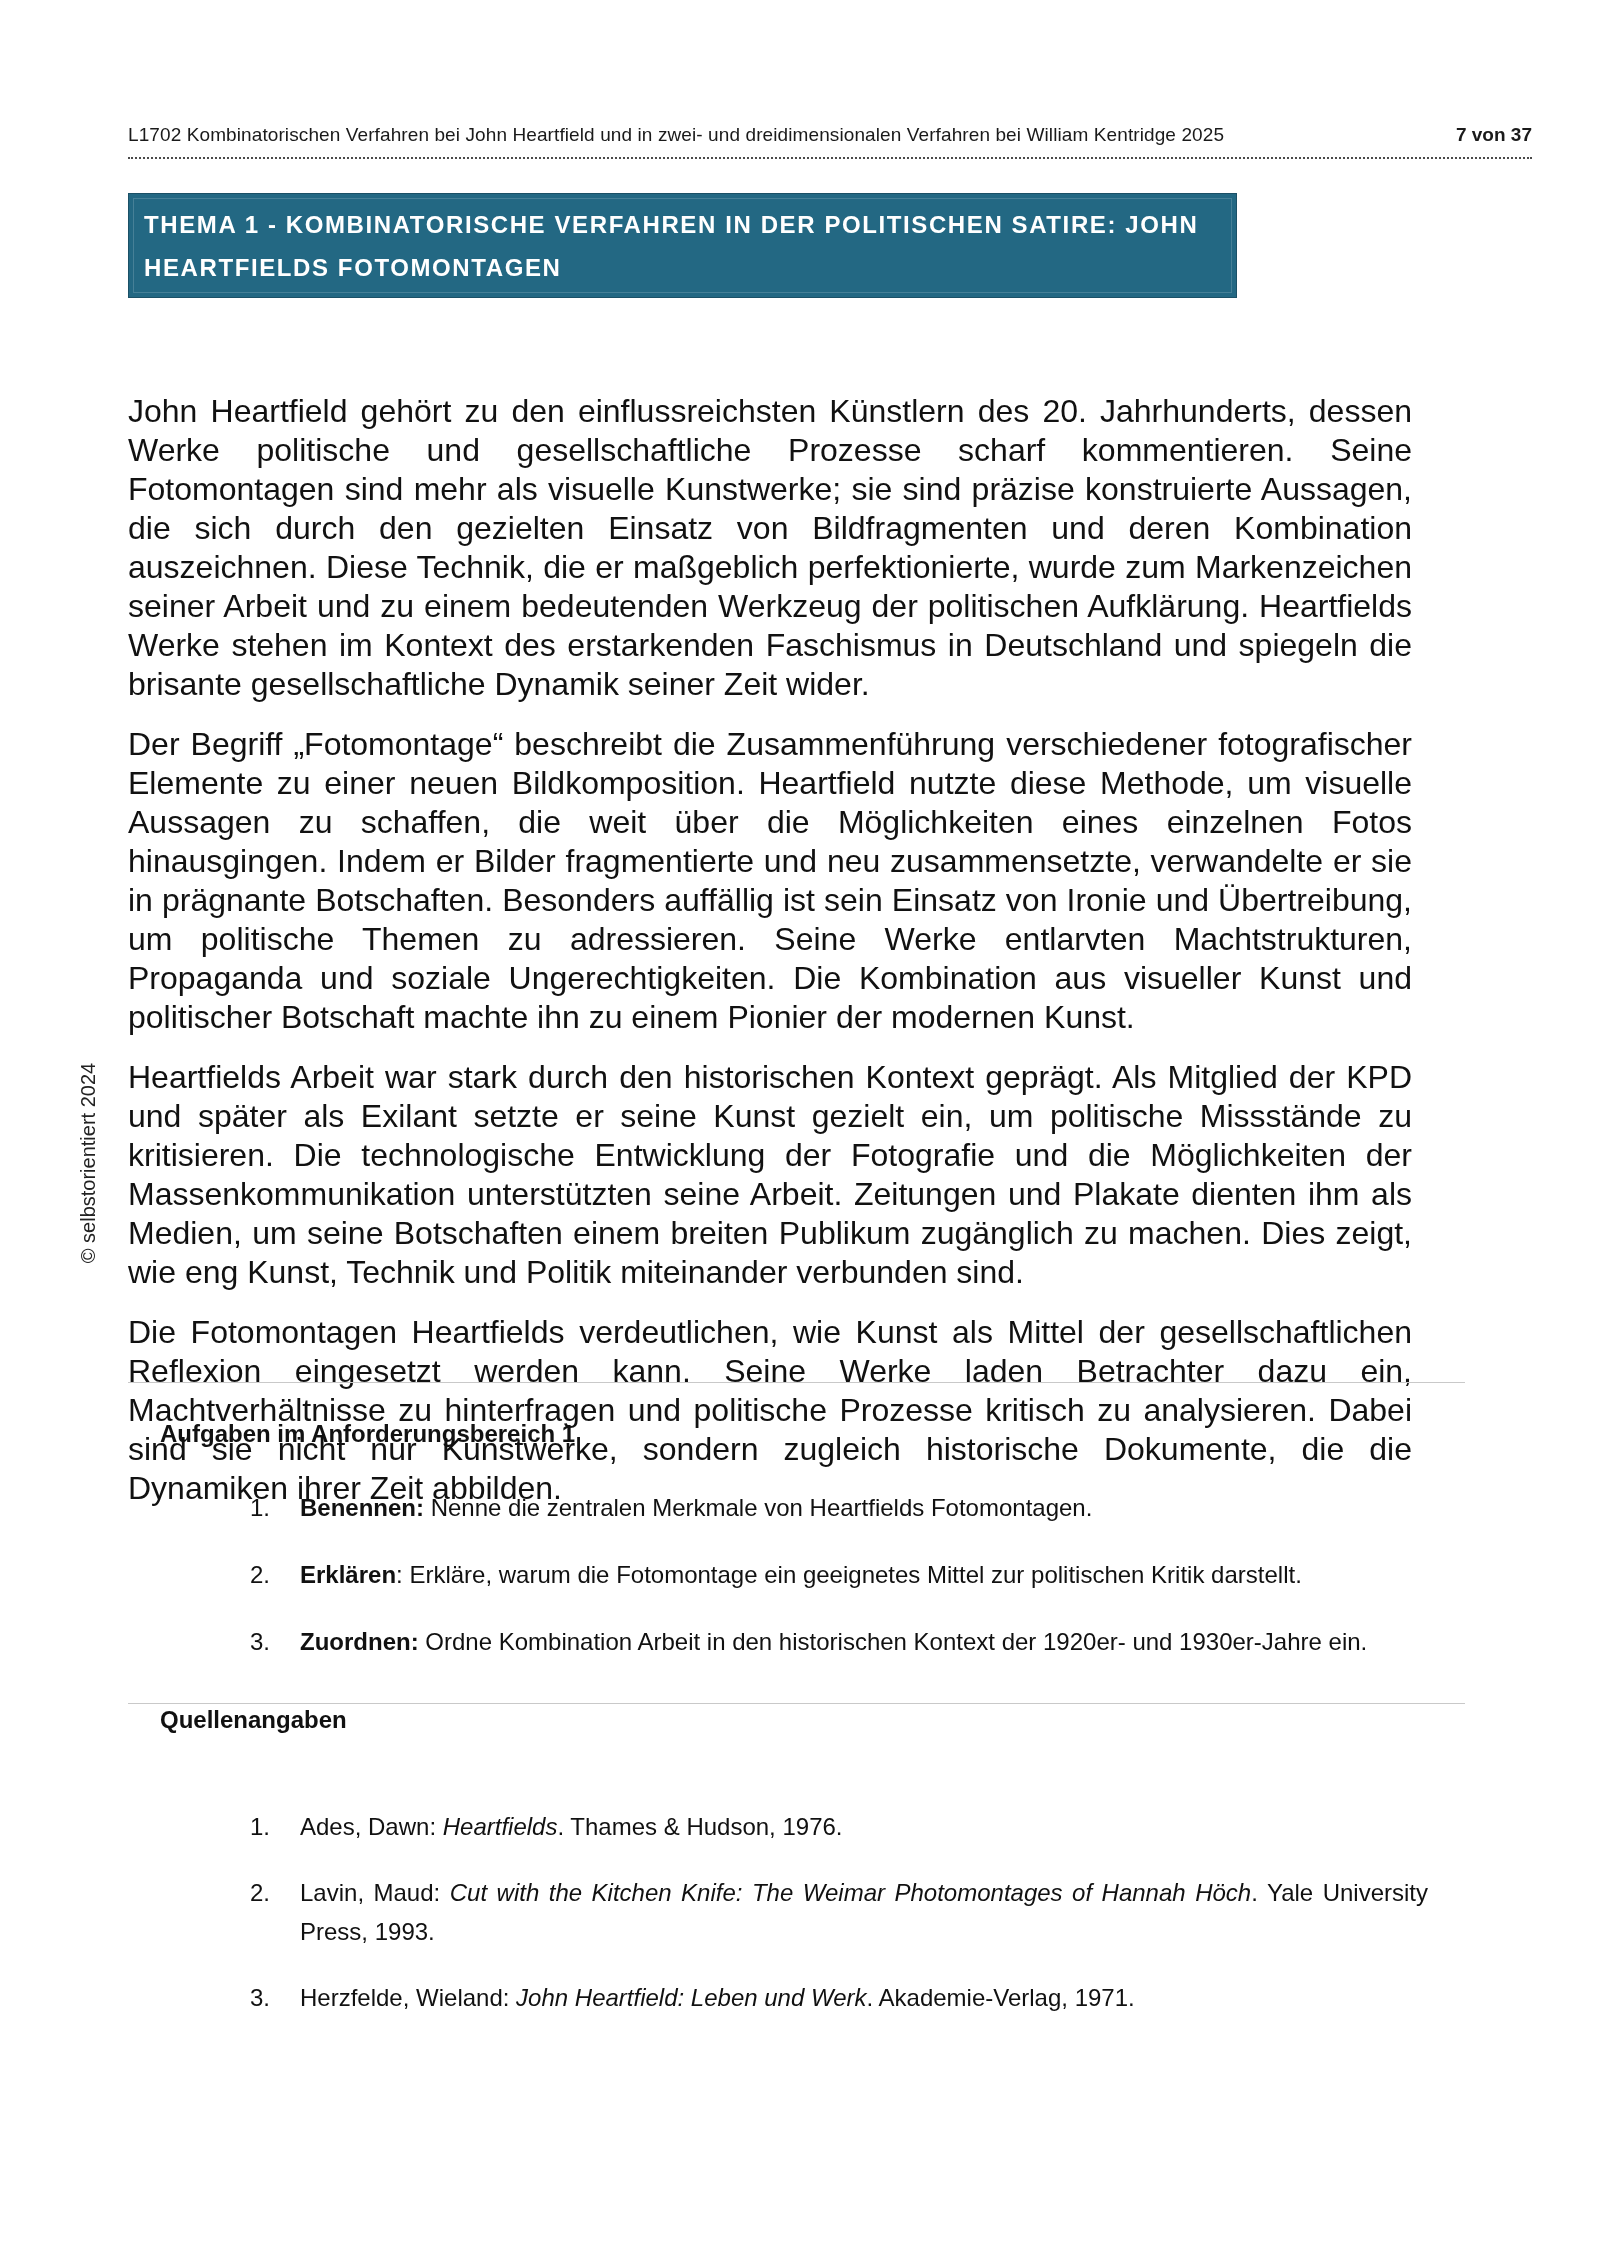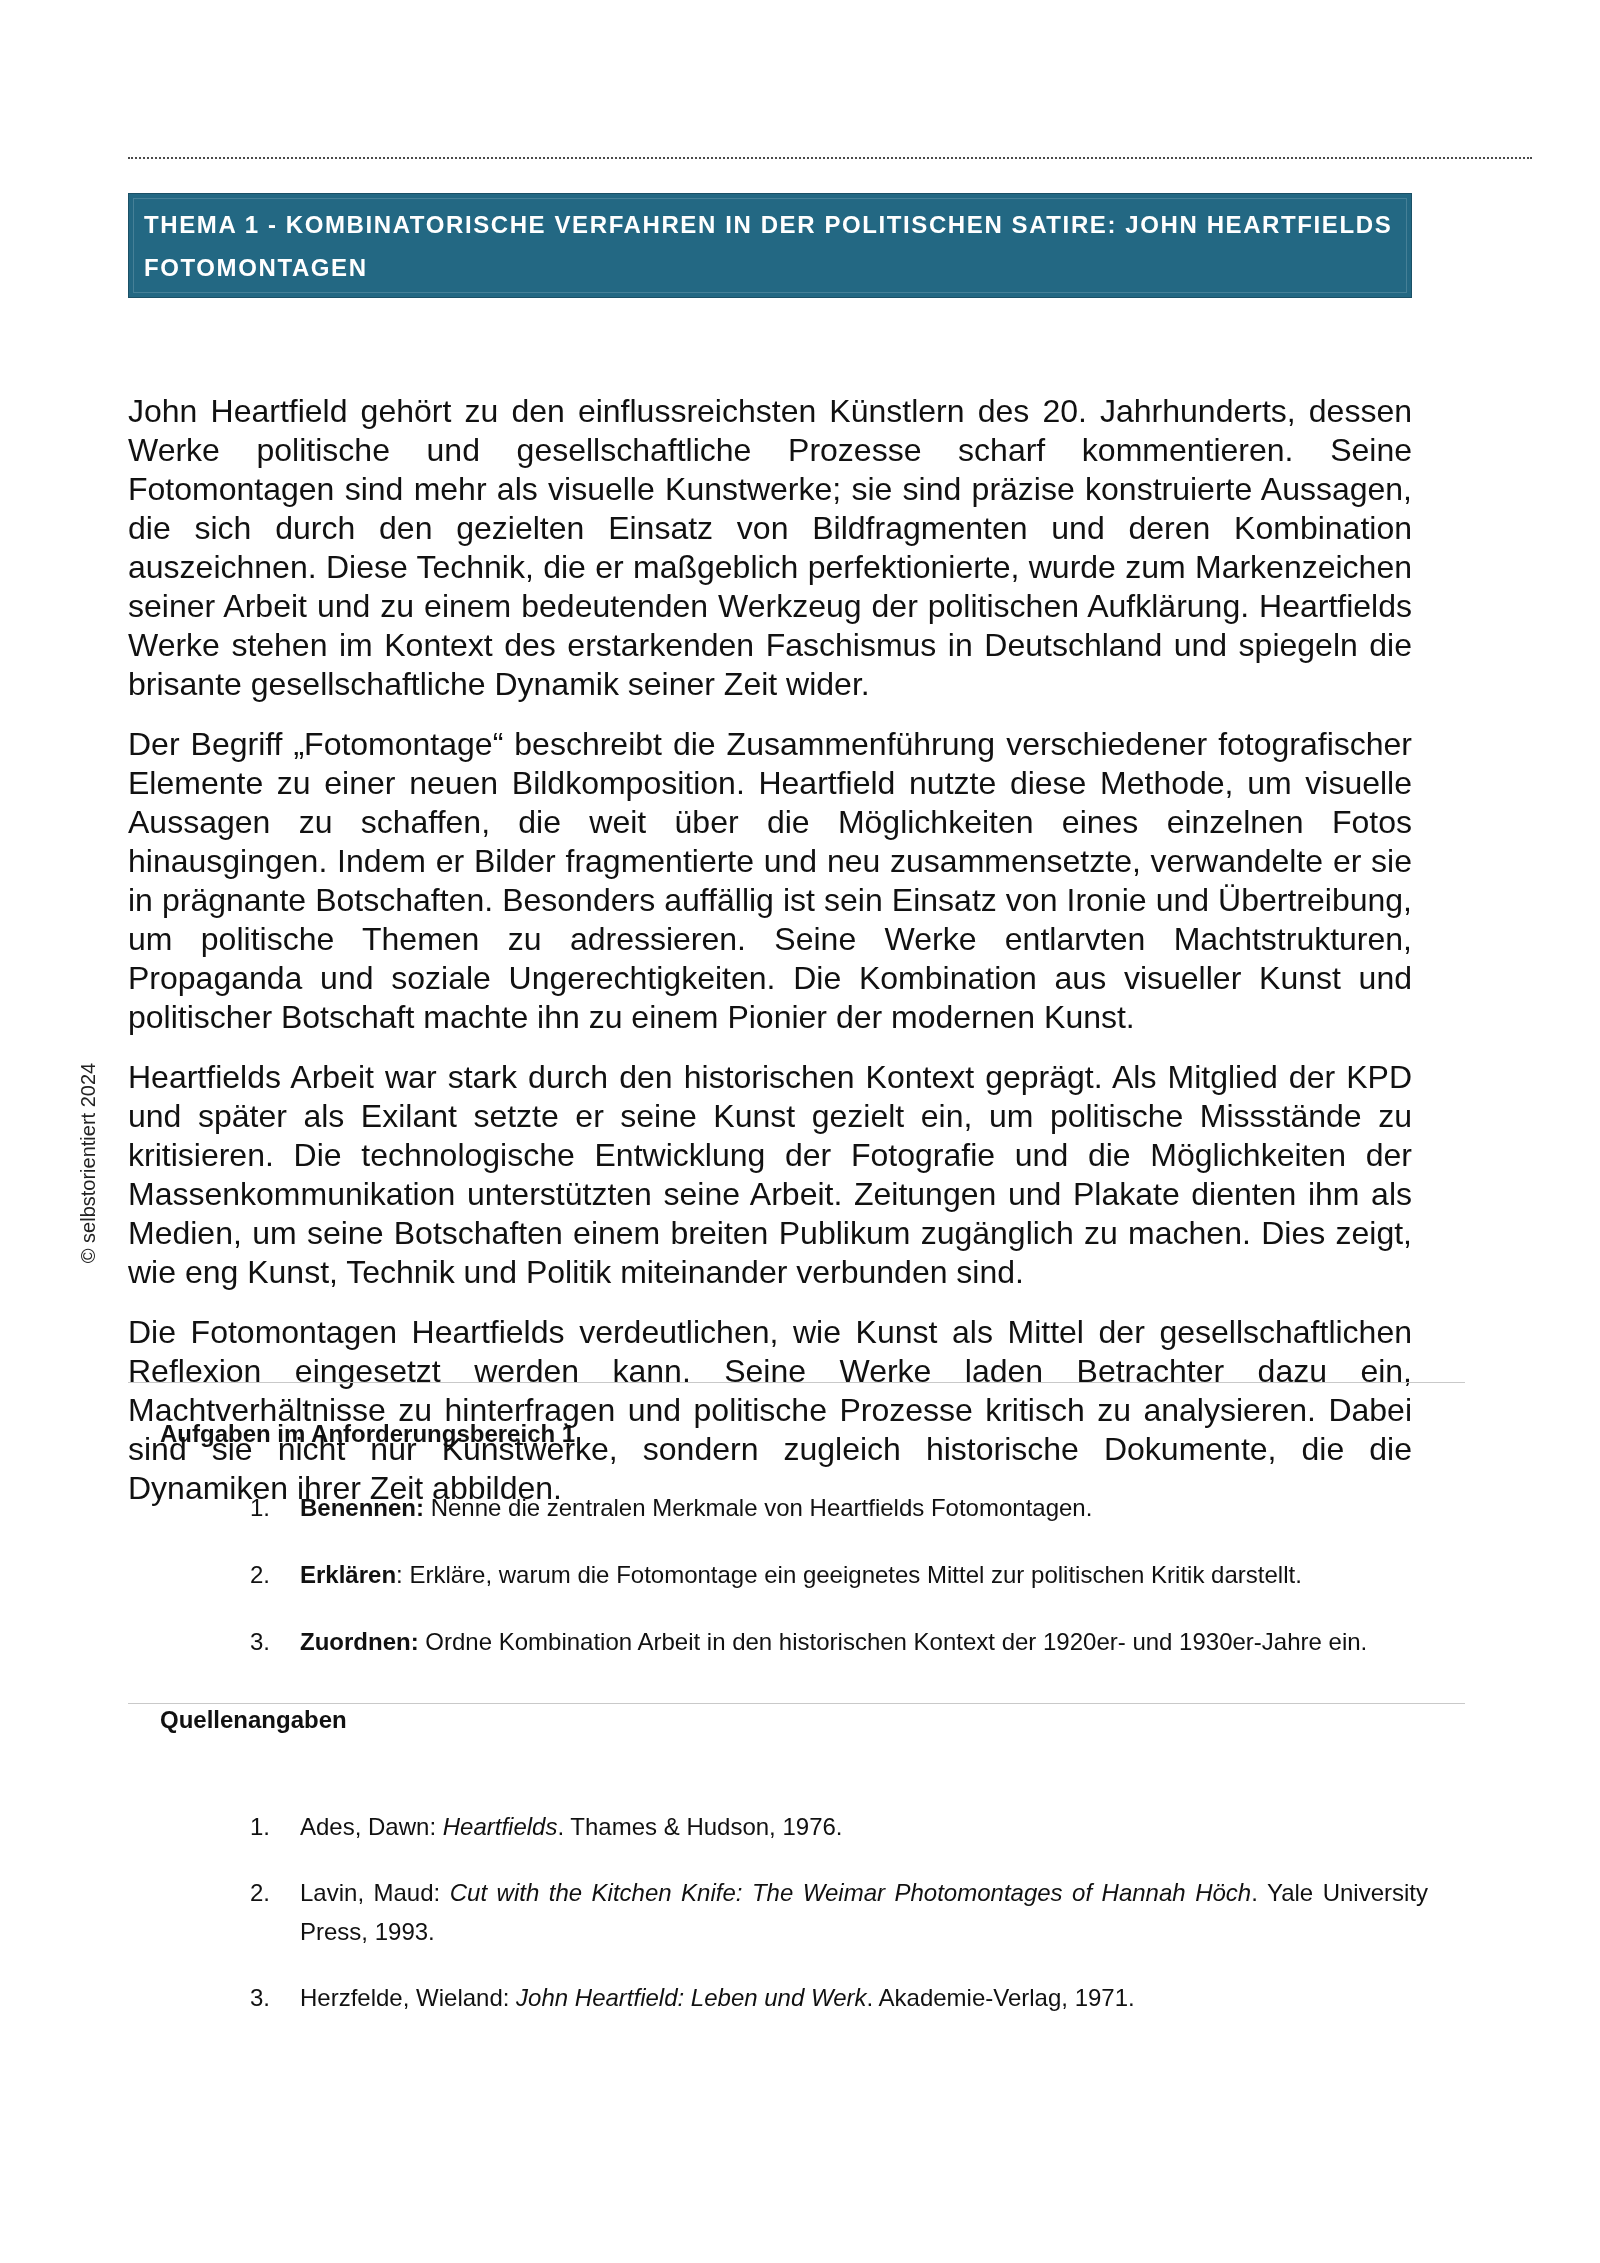--- a/index.html
+++ b/index.html
@@ -25,21 +25,21 @@
   .header-page  { font-weight: 700; }
   .header-rule {
     position: absolute;
     top: 157px; left: 128px; width: 1404px;
     border-bottom: 2px dotted #4a4a4a;
   }
 
   
   .banner {
     position: absolute;
-    top: 193px; left: 128px; width: 1284px; min-height: 97px;
+    top: 193px; left: 128px; width: 1109px; min-height: 97px;
     box-sizing: border-box;
     padding: 9px 15px 8px 15px;
     border: 1px solid #1b5066;
     color: #ffffff;
     font-size: 24px; font-weight: 700;
     letter-spacing: 1.6px;
     line-height: 43px;
   }
   .banner::after {
     content: "";
@@ -97,20 +97,24 @@
   .sources-list .num-item { margin-bottom: 27px; }
   .num-item .num { width: 50px; flex-shrink: 0; }
   .num-item .itm-text { flex: 1; text-align: justify; }
   .bold-seg { font-weight: 700; }
 </style>
 </head>
 <body>
 
 <div class="page">
 
+  <div class="header-row">
+    <span class="header-title">L1702 Kombinatorischen Verfahren bei John Heartfield und in zwei- und dreidimensionalen Verfahren bei William Kentridge 2025</span>
+    <span class="header-page">7 von 37</span>
+  </div>
   <div class="header-rule"></div>
 
   <div class="banner" style="background-color: rgb(35, 104, 131);">
     <span>THEMA 1 - KOMBINATORISCHE VERFAHREN IN DER POLITISCHEN SATIRE: JOHN HEARTFIELDS FOTOMONTAGEN</span>
   </div>
 
   <div class="copyright">© selbstorientiert 2024</div>
 
   <div class="body-text">
     <p>John Heartfield gehört zu den einflussreichsten Künstlern des 20. Jahrhunderts, dessen Werke politische und gesellschaftliche Prozesse scharf kommentieren. Seine Fotomontagen sind mehr als visuelle Kunstwerke; sie sind präzise konstruierte Aussagen, die sich durch den gezielten Einsatz von Bildfragmenten und deren Kombination auszeichnen. Diese Technik, die er maßgeblich perfektionierte, wurde zum Markenzeichen seiner Arbeit und zu einem bedeutenden Werkzeug der politischen Aufklärung. Heartfields Werke stehen im Kontext des erstarkenden Faschismus in Deutschland und spiegeln die brisante gesellschaftliche Dynamik seiner Zeit wider.</p>

